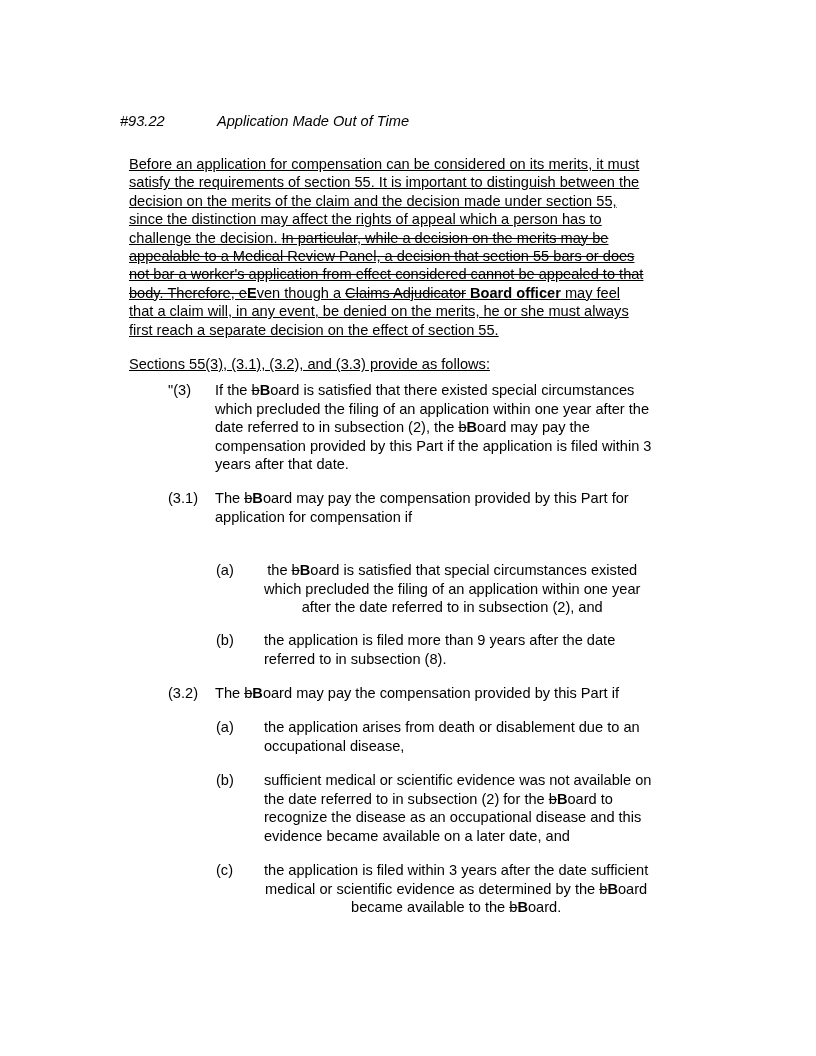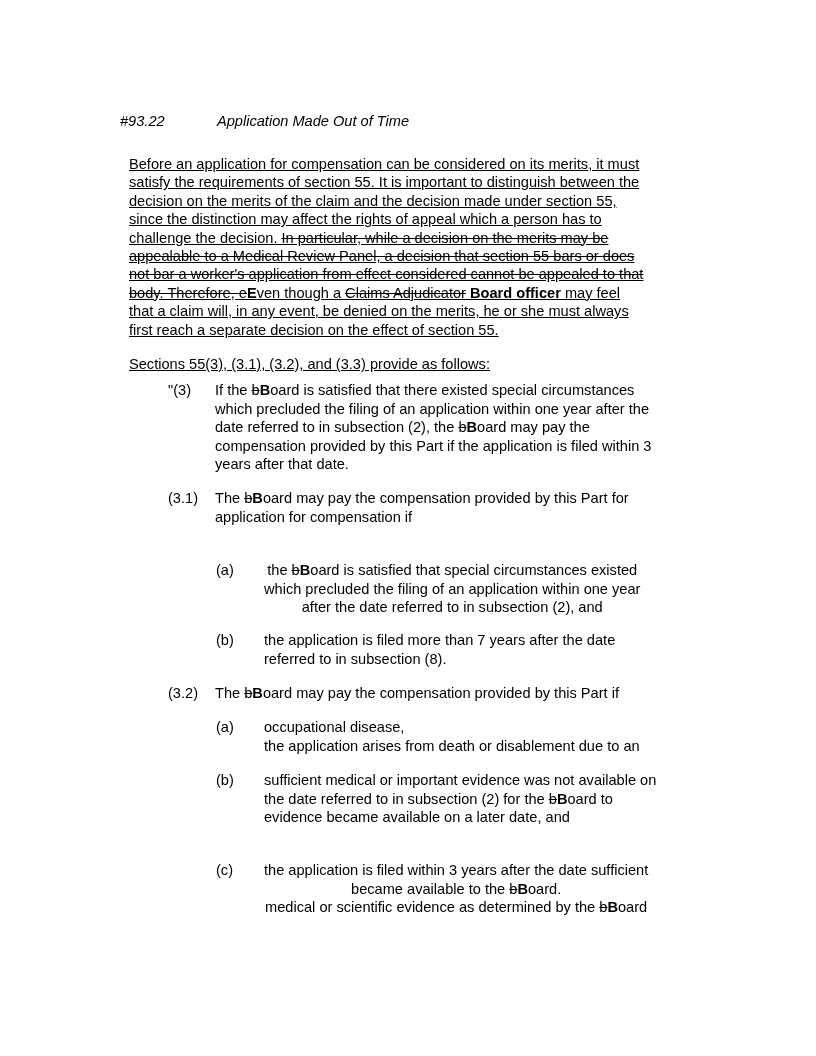--- a/index.html
+++ b/index.html
@@ -109,48 +109,49 @@
     <span class="label">(a)</span>
     <div class="text" style="left:48px;text-align:center;">
         <span class="line"><span>the </span><span class="del">b</span><span class="ins">B</span><span>oard is satisfied that special circumstances existed</span></span>
         <span class="line"><span>which precluded the filing of an application within one year</span></span>
         <span class="line"><span>after the date referred to in subsection (2), and</span></span>
       </div>
   </div>
   <div class="item" style="left:216px; top:631px;">
     <span class="label">(b)</span>
     <div class="text" style="left:48px;">
-        <span class="line"><span>the application is filed more than 7 years after the date</span></span>
+        <span class="line"><span>the application is filed more than 9 years after the date</span></span>
         <span class="line"><span>referred to in subsection (8).</span></span>
       </div>
   </div>
 
   <div class="item" style="left:168px; top:684px;">
     <span class="label">(3.2)</span>
     <div class="text" style="left:47px;">
         <span class="line"><span>The </span><span class="del">b</span><span class="ins">B</span><span>oard may pay the compensation provided by this Part if</span></span>
       </div>
   </div>
   <div class="item" style="left:216px; top:718px;">
     <span class="label">(a)</span>
     <div class="text" style="left:48px;">
+        <span class="line"><span>the application arises from death or disablement due to an</span></span>
         <span class="line"><span>occupational disease,</span></span>
-        <span class="line"><span>the application arises from death or disablement due to an</span></span>
       </div>
   </div>
   <div class="item" style="left:216px; top:771px;">
     <span class="label">(b)</span>
     <div class="text" style="left:48px;">
-        <span class="line"><span>sufficient medical or important evidence was not available on</span></span>
+        <span class="line"><span>sufficient medical or scientific evidence was not available on</span></span>
         <span class="line"><span>the date referred to in subsection (2) for the </span><span class="del">b</span><span class="ins">B</span><span>oard to</span></span>
+        <span class="line"><span>recognize the disease as an occupational disease and this</span></span>
         <span class="line"><span>evidence became available on a later date, and</span></span>
       </div>
   </div>
   <div class="item" style="left:216px; top:861px;">
     <span class="label">(c)</span>
     <div class="text" style="left:48px;text-align:center;">
         <span class="line"><span>the application is filed within 3 years after the date sufficient</span></span>
+        <span class="line"><span>medical or scientific evidence as determined by the </span><span class="del">b</span><span class="ins">B</span><span>oard</span></span>
         <span class="line"><span>became available to the </span><span class="del">b</span><span class="ins">B</span><span>oard.</span></span>
-        <span class="line"><span>medical or scientific evidence as determined by the </span><span class="del">b</span><span class="ins">B</span><span>oard</span></span>
       </div>
   </div>
 
 </div>
 
 </body></html>

